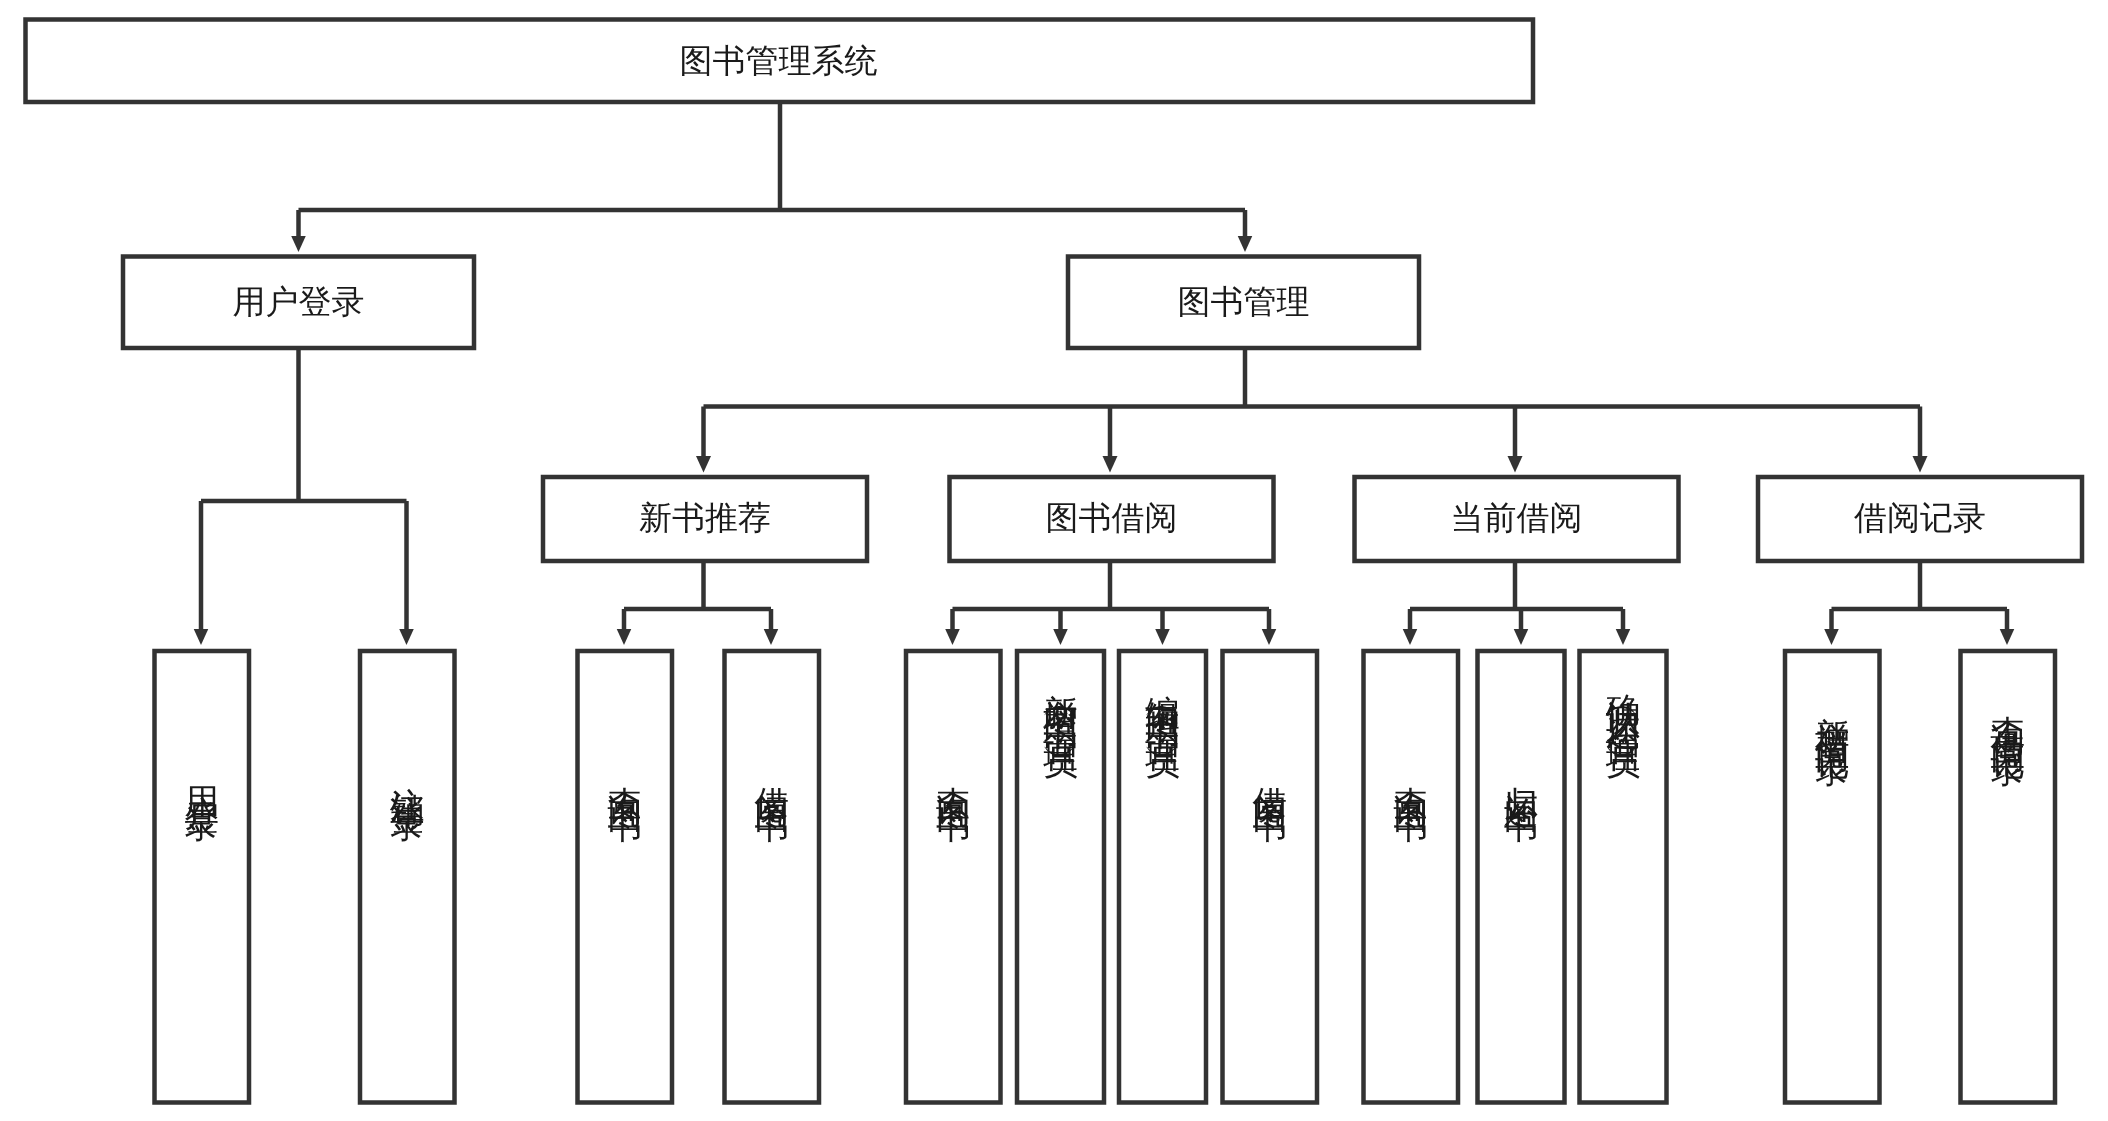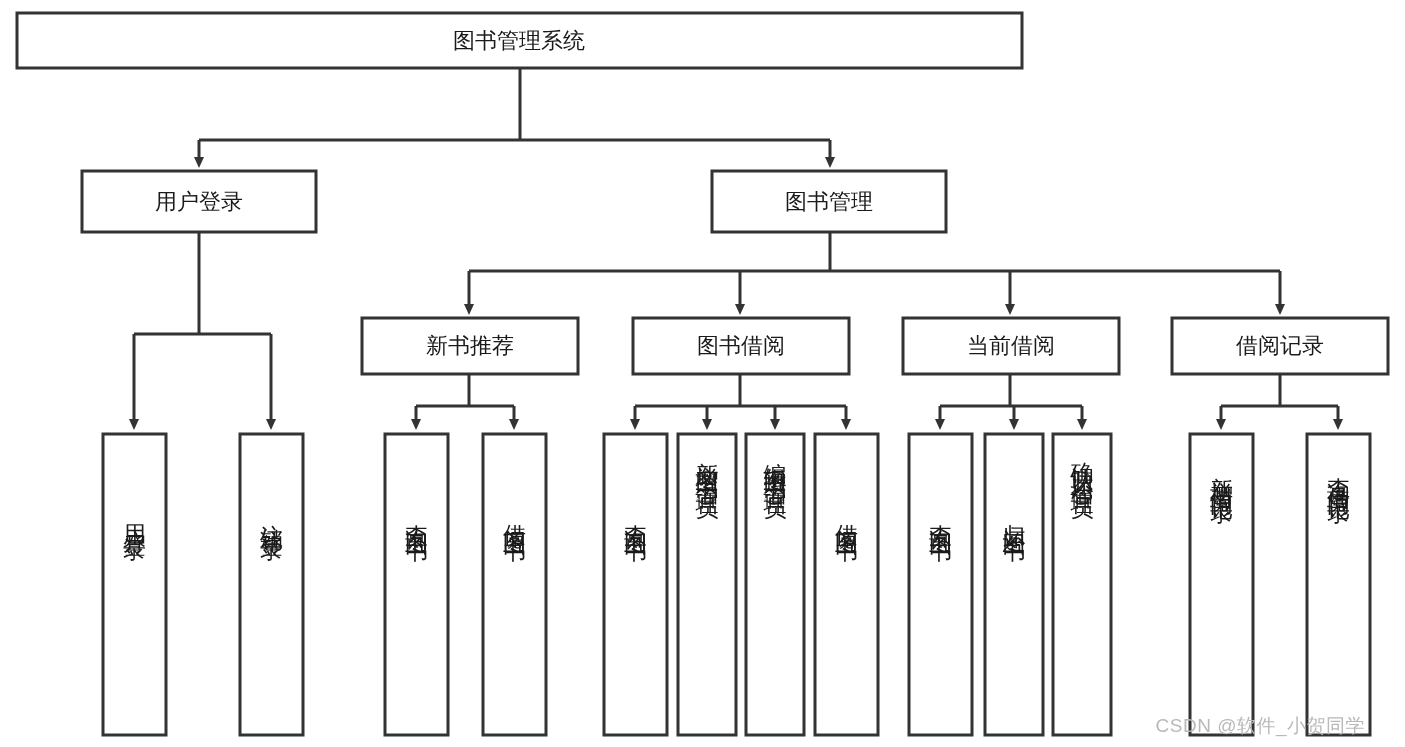--- a/index.html
+++ b/index.html
@@ -214,15 +214,14 @@
   <div class="leaf-text-wrap" style="left:1053px; top:434px; width:58px; height:301px;">
     <span class="leaf-vert-text" style="margin-top:10px;">确认归还（管理员）</span>
   </div>
   <div class="leaf-text-wrap" style="left:1190px; top:434px; width:63px; height:301px;">
     <span class="leaf-vert-text" style="margin-top:25px;">新增借阅记录</span>
   </div>
   <div class="leaf-text-wrap" style="left:1307px; top:434px; width:63px; height:301px;">
     <span class="leaf-vert-text" style="margin-top:25px;">查询借阅记录</span>
   </div>
 
-  <div class="watermark">CSDN @软件_小贺同学</div>
 
 </div>
 
 </body></html>

